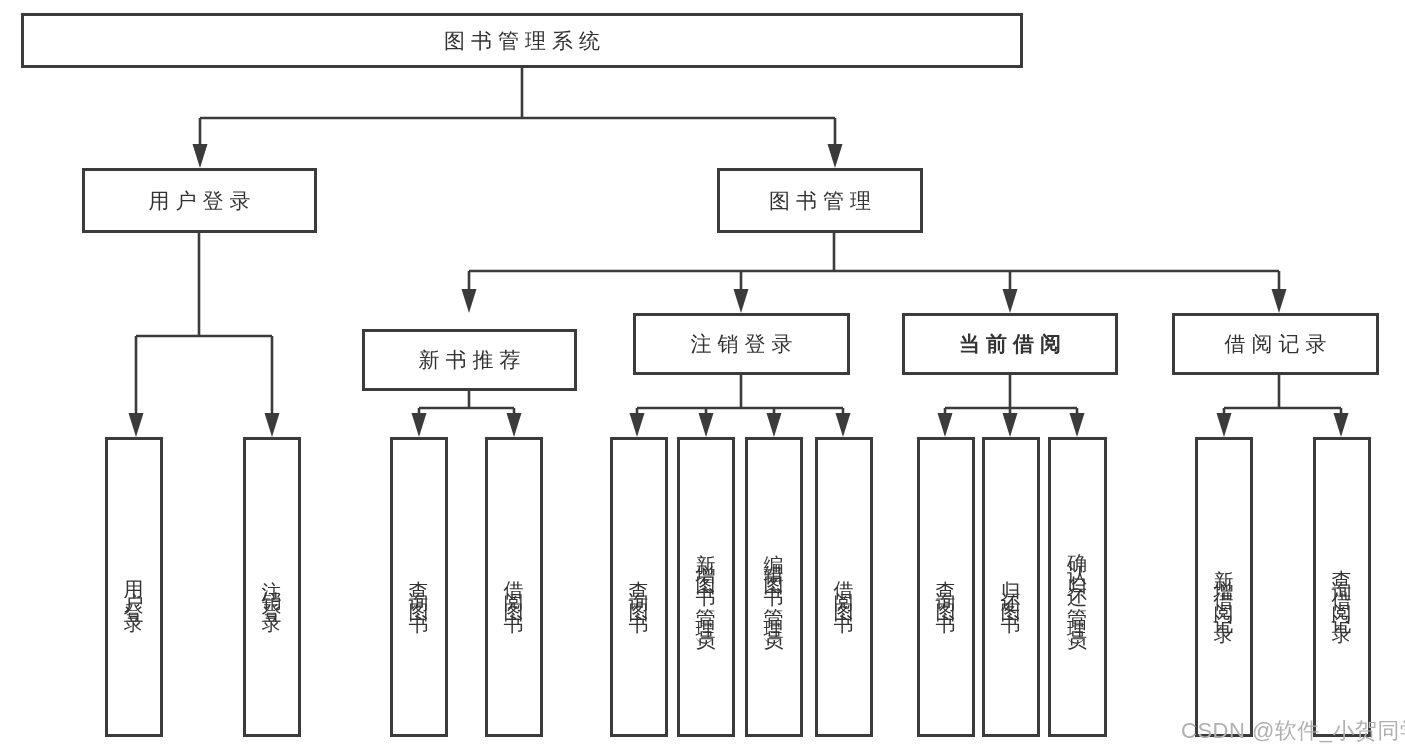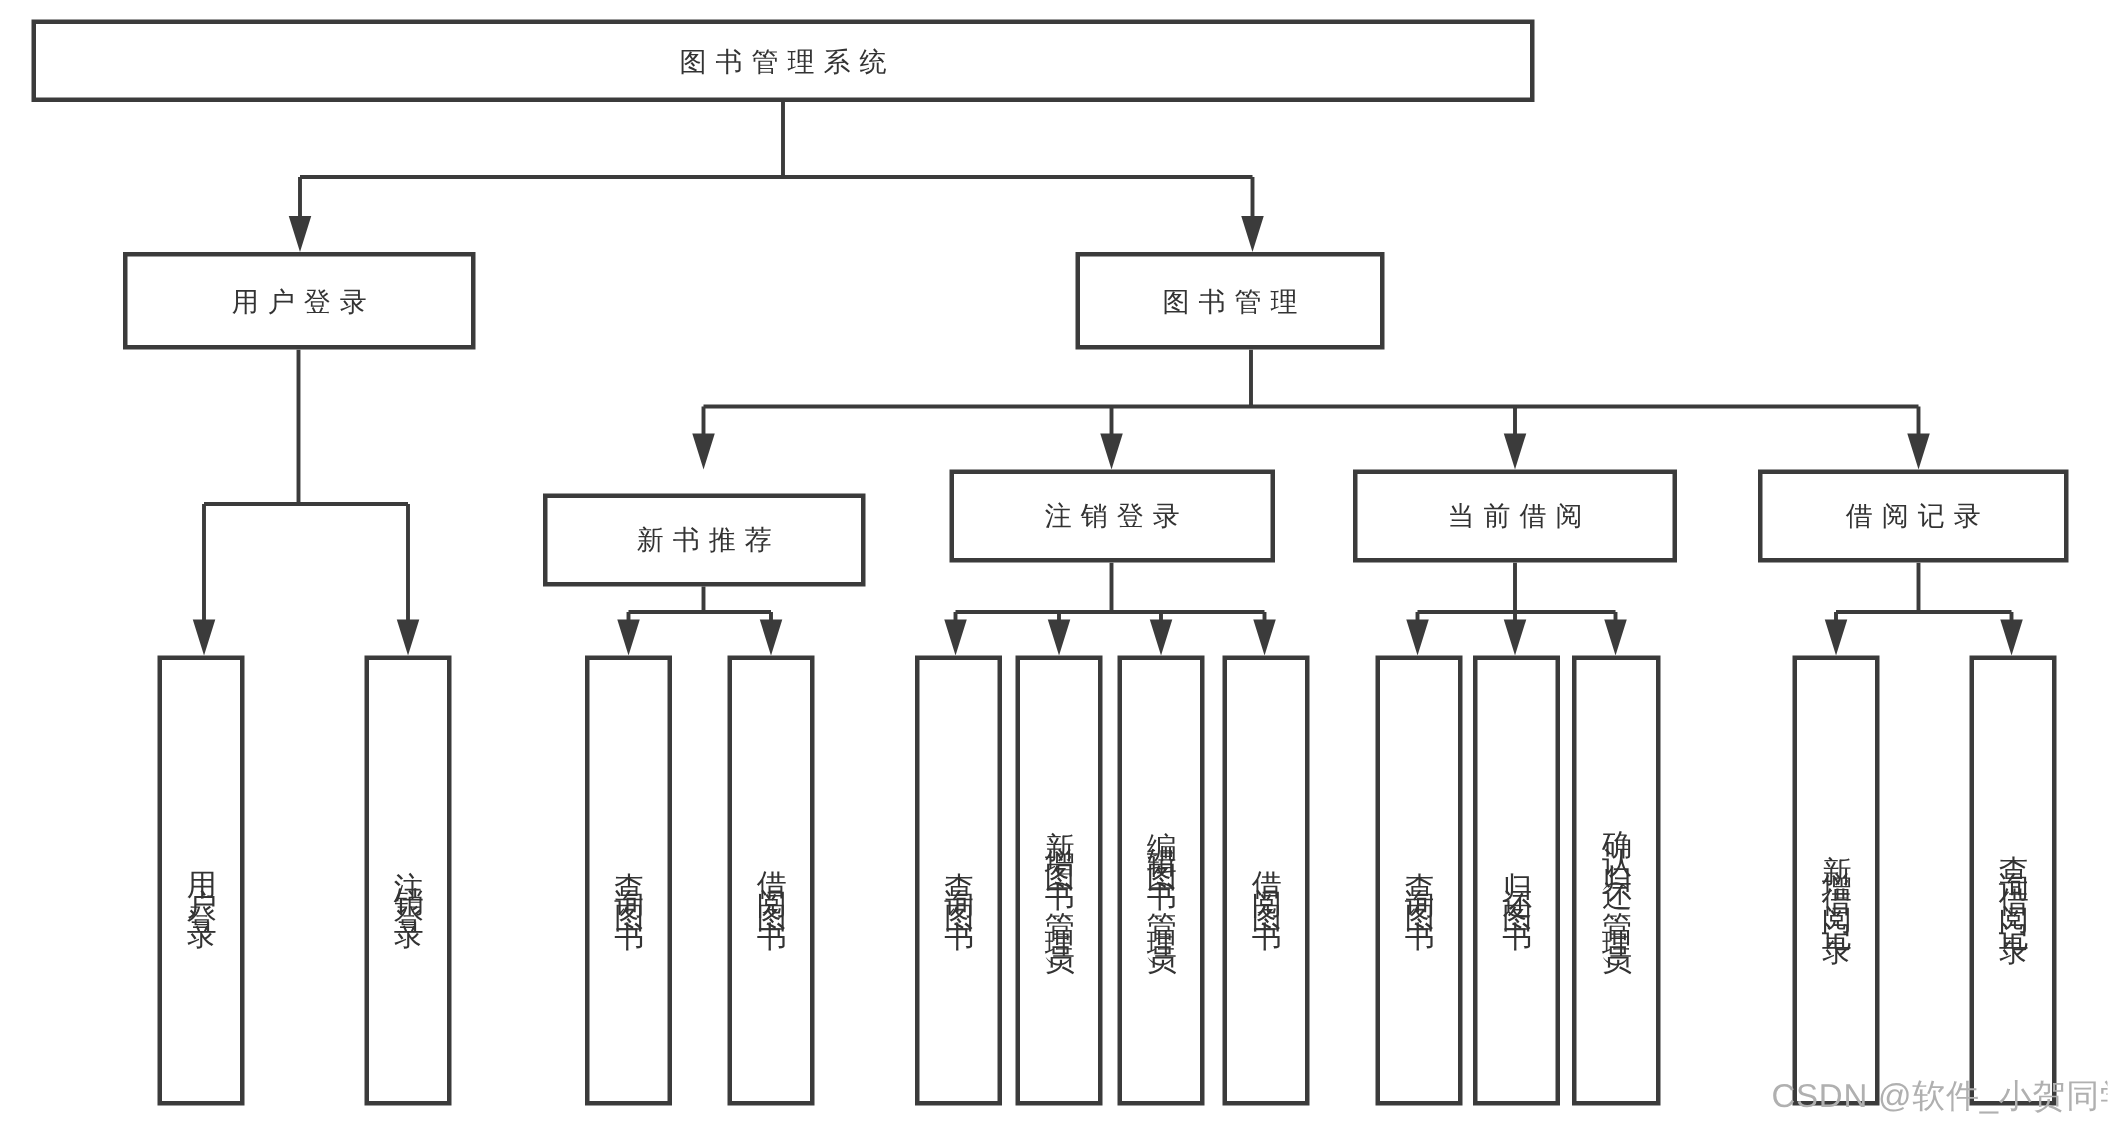--- a/index.html
+++ b/index.html
@@ -38,21 +38,21 @@
     position: absolute;
     border: 3px solid var(--line);
     background: #ffffff;
     color: var(--text);
     display: flex;
     align-items: center;
     justify-content: center;
     text-align: center;
   }
   .h-label {
-    font-size: 18px;
+    font-size: 21px;
     letter-spacing: 6px;
     padding-left: 6px; 
     white-space: nowrap;
   }
   .leaf {
     writing-mode: vertical-rl;
     text-orientation: mixed;
     font-size: 20px;
     letter-spacing: 11px;
     line-height: 1;
@@ -108,21 +108,21 @@
     <polygon points="1333.5,413 1348.5,413 1341,437"></polygon>
   </svg>
 
   <div class="box h-label" style="left:21px; top:13px; width:1002px; height:55px;">图书管理系统</div>
 
   <div class="box h-label" style="left:82px; top:168px; width:235px; height:65px;">用户登录</div>
   <div class="box h-label" style="left:717px; top:168px; width:206px; height:65px;">图书管理</div>
 
   <div class="box h-label" style="left:362px; top:313px; width:215px; height:62px;margin-top:16px;">新书推荐</div>
   <div class="box h-label" style="left:633px; top:313px; width:217px; height:62px;">注销登录</div>
-  <div class="box h-label" style="left:902px; top:313px; width:216px; height:62px;">当前借阅</div>
+  <div class="box h-label" style="left:902px; top:313px; width:216px; height:62px;font-weight:bold;">当前借阅</div>
   <div class="box h-label" style="left:1172px; top:313px; width:207px; height:62px;">借阅记录</div>
 
   <div class="box leaf" style="left:105px; top:437px; width:58px; height:300px;">用户登录</div>
   <div class="box leaf" style="left:243px; top:437px; width:58px; height:300px;">注销登录</div>
 
   <div class="box leaf" style="left:390px; top:437px; width:58px; height:300px;">查询图书</div>
   <div class="box leaf" style="left:485px; top:437px; width:58px; height:300px;">借阅图书</div>
 
   <div class="box leaf" style="left:610px; top:437px; width:58px; height:300px;">查询图书</div>
   <div class="box leaf" style="left:677px; top:437px; width:58px; height:300px;">新增图书（管理员）</div>

